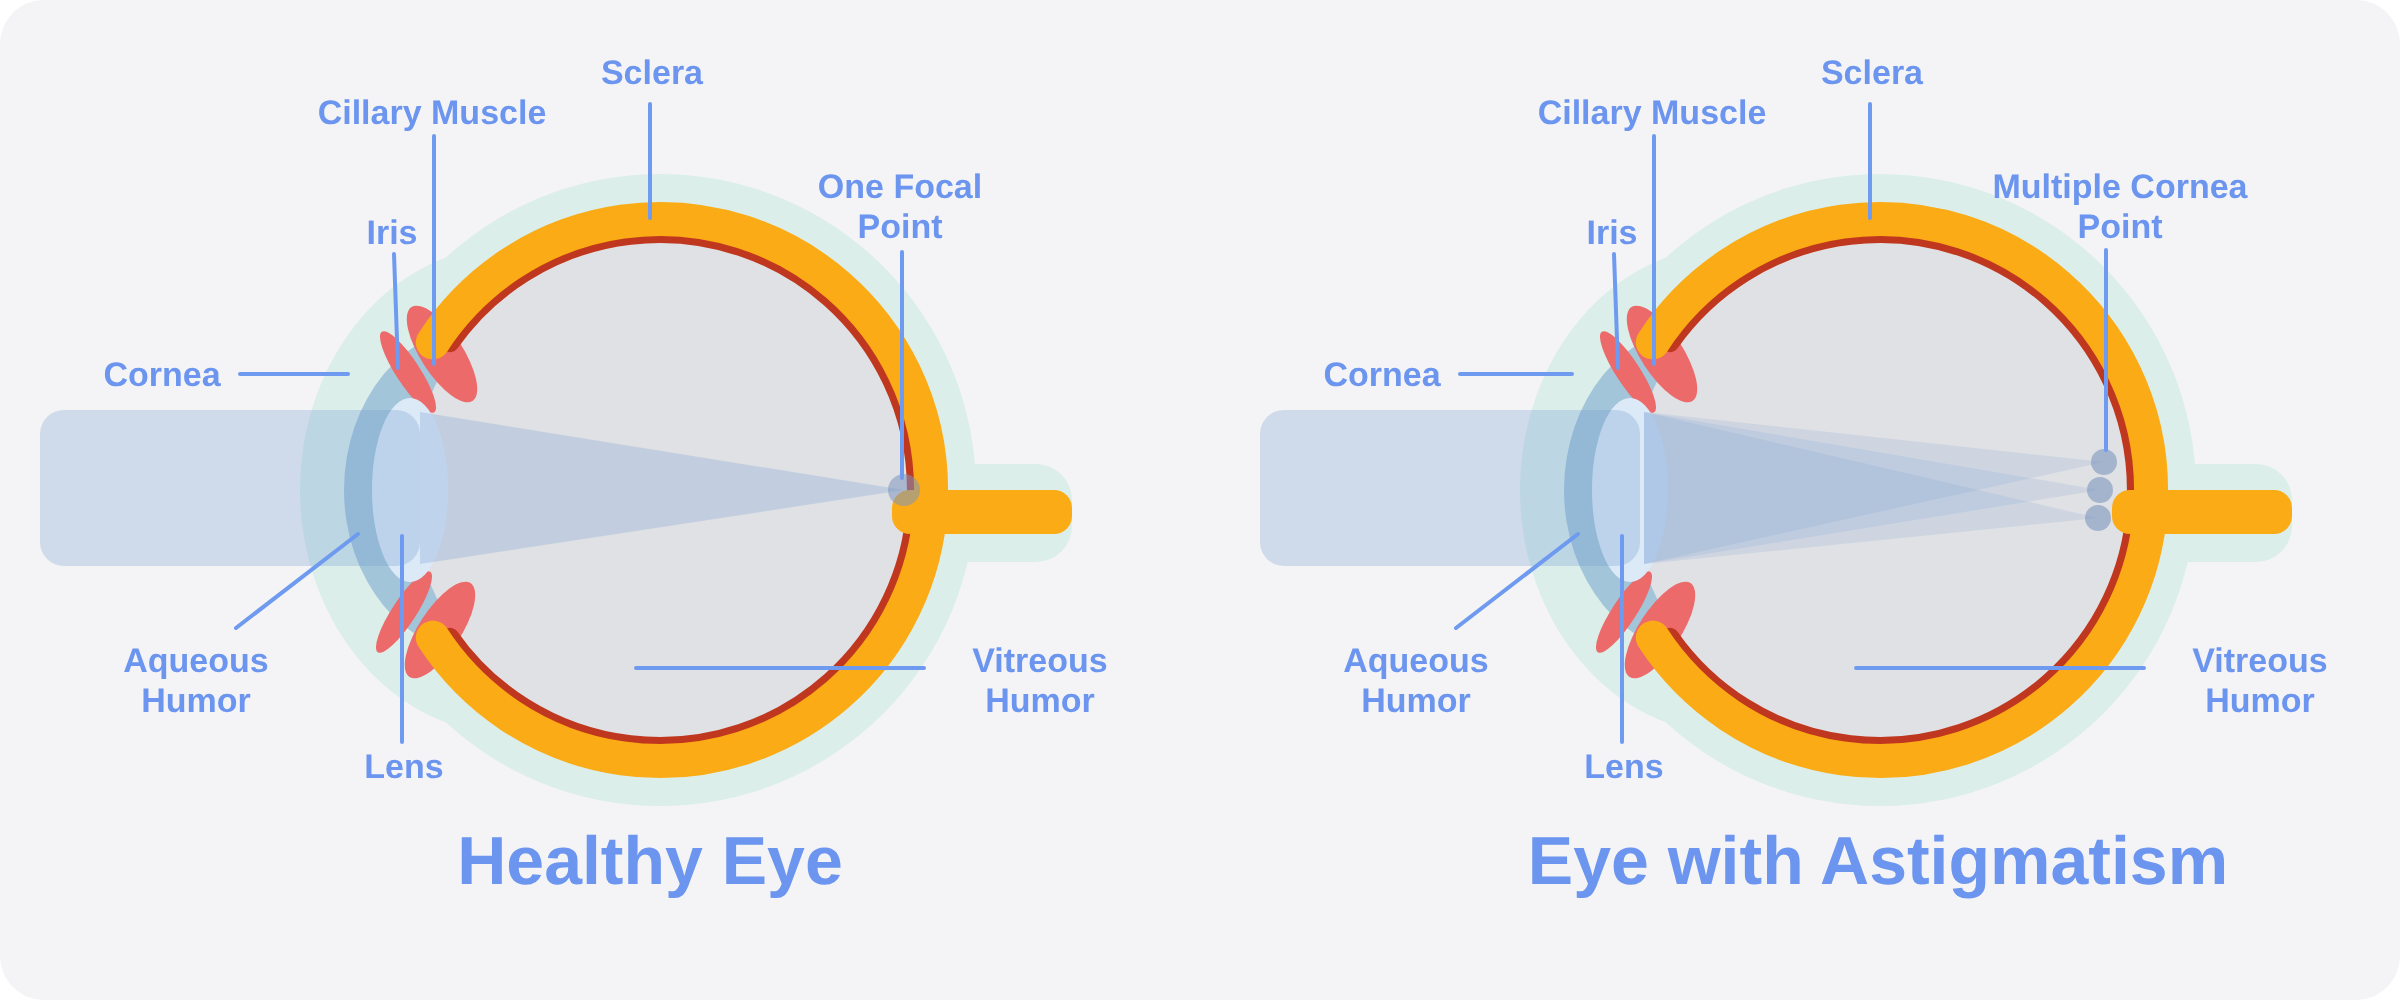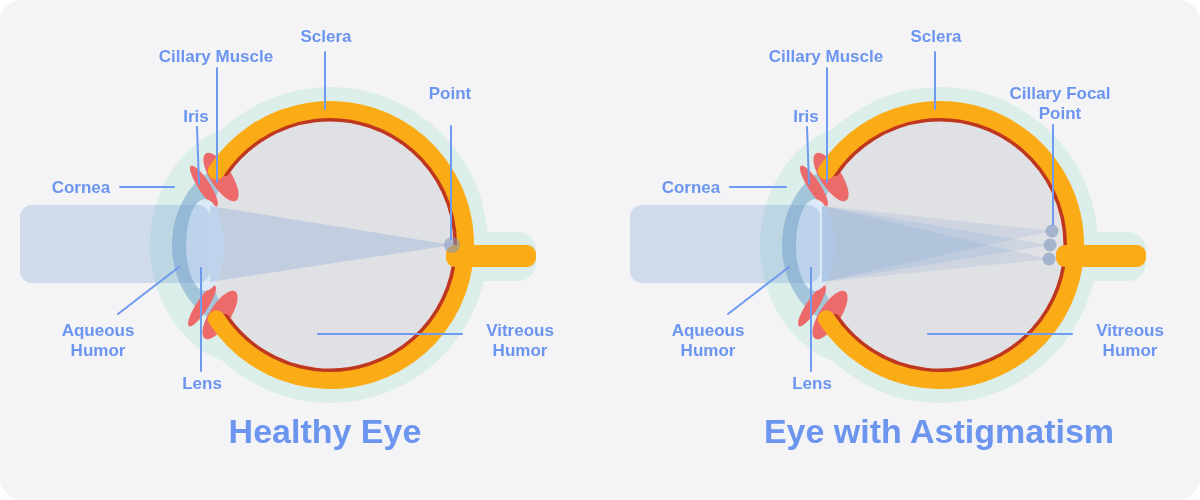--- a/index.html
+++ b/index.html
@@ -107,20 +107,21 @@
     <div class="lbl two" style="left:28px;top:321px;width:140px;">
       <div>Aqueous</div>
       <div>Humor</div>
     </div>
     <div class="lbl" style="left:142px;top:374px;width:120px;">Lens</div>
     <div class="lbl two" style="left:450px;top:321px;width:140px;">
       <div>Vitreous</div>
       <div>Humor</div>
     </div>
     <div class="lbl two" style="left:380px;top:84px;width:140px;">
+      <div>One Focal</div>
       <div>Point</div>
     </div>
     <div class="title" style="left:25px;">Healthy Eye</div>
   </div>
 
   <div class="panel right">
     <svg width="600" height="430" viewBox="0 0 600 430">
       <ellipse cx="255" cy="245" rx="105" ry="122" fill="#dbeeea"></ellipse>
       <circle cx="330" cy="245" r="158" fill="#dbeeea"></circle>
       <rect x="450" y="232" width="86" height="49" rx="18" fill="#dbeeea"></rect>
@@ -165,19 +166,19 @@
     <div class="lbl two" style="left:28px;top:321px;width:140px;">
       <div>Aqueous</div>
       <div>Humor</div>
     </div>
     <div class="lbl" style="left:142px;top:374px;width:120px;">Lens</div>
     <div class="lbl two" style="left:450px;top:321px;width:140px;">
       <div>Vitreous</div>
       <div>Humor</div>
     </div>
     <div class="lbl two" style="left:375px;top:84px;width:150px;">
-      <div>Cillary Focal</div>
+      <div>Multiple Cornea</div>
       <div>Point</div>
     </div>
     <div class="title" style="left:29px;">Eye with Astigmatism</div>
   </div>
 
 </div>
 
 </body></html>

